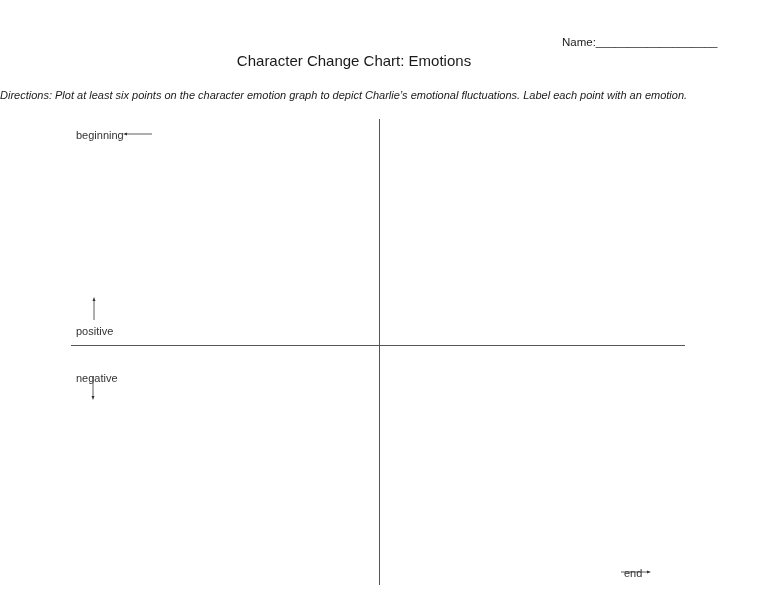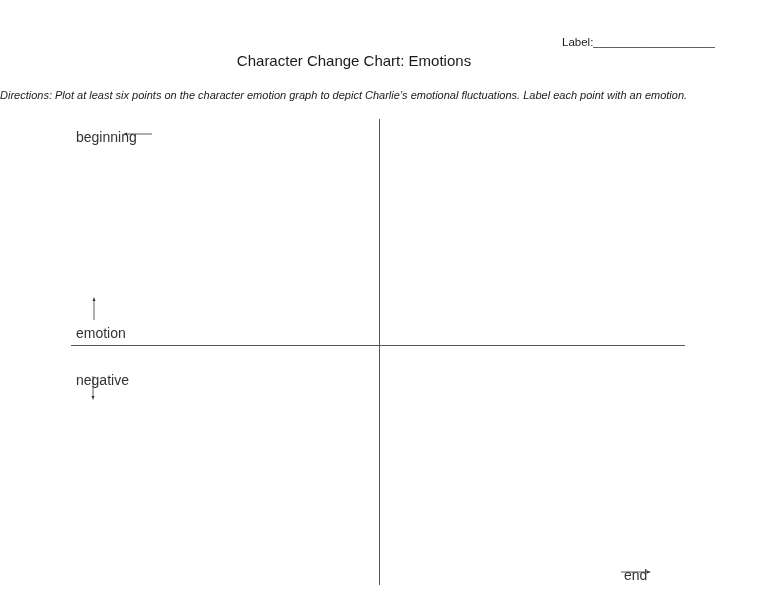--- a/index.html
+++ b/index.html
@@ -6,49 +6,49 @@
     body {
       width: 768px; height: 593px; position: relative; overflow: hidden;
       font-family: "Liberation Sans", sans-serif; color: #1a1a1a;
     }
     .abs { position: absolute; }
     .name-line { left: 562px; top: 36px; font-size: 11.5px; white-space: nowrap; }
     .title { left: 0; width: 708px; top: 52px; text-align: center; font-size: 15px; }
     .directions { left: 0; width: 635px; top: 89px; text-align: center; font-size: 11px; font-style: italic; white-space: nowrap; }
     .vaxis { left: 379px; top: 119px; width: 1px; height: 466px; background: #555; }
     .haxis { left: 71px; top: 345px; width: 614px; height: 1px; background: #555; }
-    .label { font-size: 14px; color: #333; white-space: nowrap; }
+    .label { font-size: 11px; color: #333; white-space: nowrap; }
     .lbl-beginning { left: 76px; top: 129px; }
     .lbl-positive { left: 76px; top: 325px; }
     .lbl-negative { left: 76px; top: 356px; margin-top: 16px; }
     .lbl-end { left: 624px; top: 567px; }
     svg.arrow { position: absolute; overflow: visible; }
   </style>
 </head>
 <body>
 
-<div class="abs name-line">Label:___________________</div>
+<div class="abs name-line">Name:___________________</div>
 <div class="abs title">Character Change Chart: Emotions</div>
 <div class="abs directions">Directions: Plot at least six points on the character emotion graph to depict Charlie’s emotional fluctuations. Label each point with an emotion.</div>
 
 <div>
   <div class="abs vaxis"></div>
   <div class="abs haxis"></div>
 
   <div class="abs label lbl-beginning">beginning</div>
   <svg class="arrow" style="left:123px; top:131px;" width="30" height="6">
     <line x1="3" y1="3" x2="29" y2="3" stroke="#333" stroke-width="0.8"></line>
     <polygon points="0,3 4,1.5 4,4.5" fill="#333"></polygon>
   </svg>
 
   <svg class="arrow" style="left:91px; top:297px;" width="6" height="24">
     <line x1="3" y1="3" x2="3" y2="23" stroke="#333" stroke-width="0.8"></line>
     <polygon points="3,0 1.5,4 4.5,4" fill="#333"></polygon>
   </svg>
-  <div class="abs label lbl-positive">emotion</div>
+  <div class="abs label lbl-positive">positive</div>
 
   <div class="abs label lbl-negative">negative</div>
   <svg class="arrow" style="left:90px; top:376px;" width="6" height="24">
     <line x1="3" y1="0" x2="3" y2="20" stroke="#333" stroke-width="0.8"></line>
     <polygon points="3,24 1.5,20 4.5,20" fill="#333"></polygon>
   </svg>
 
   <svg class="arrow" style="left:621px; top:569px;" width="30" height="6">
     <line x1="0" y1="3" x2="26" y2="3" stroke="#333" stroke-width="0.8"></line>
     <polygon points="30,3 26,1.5 26,4.5" fill="#333"></polygon>

